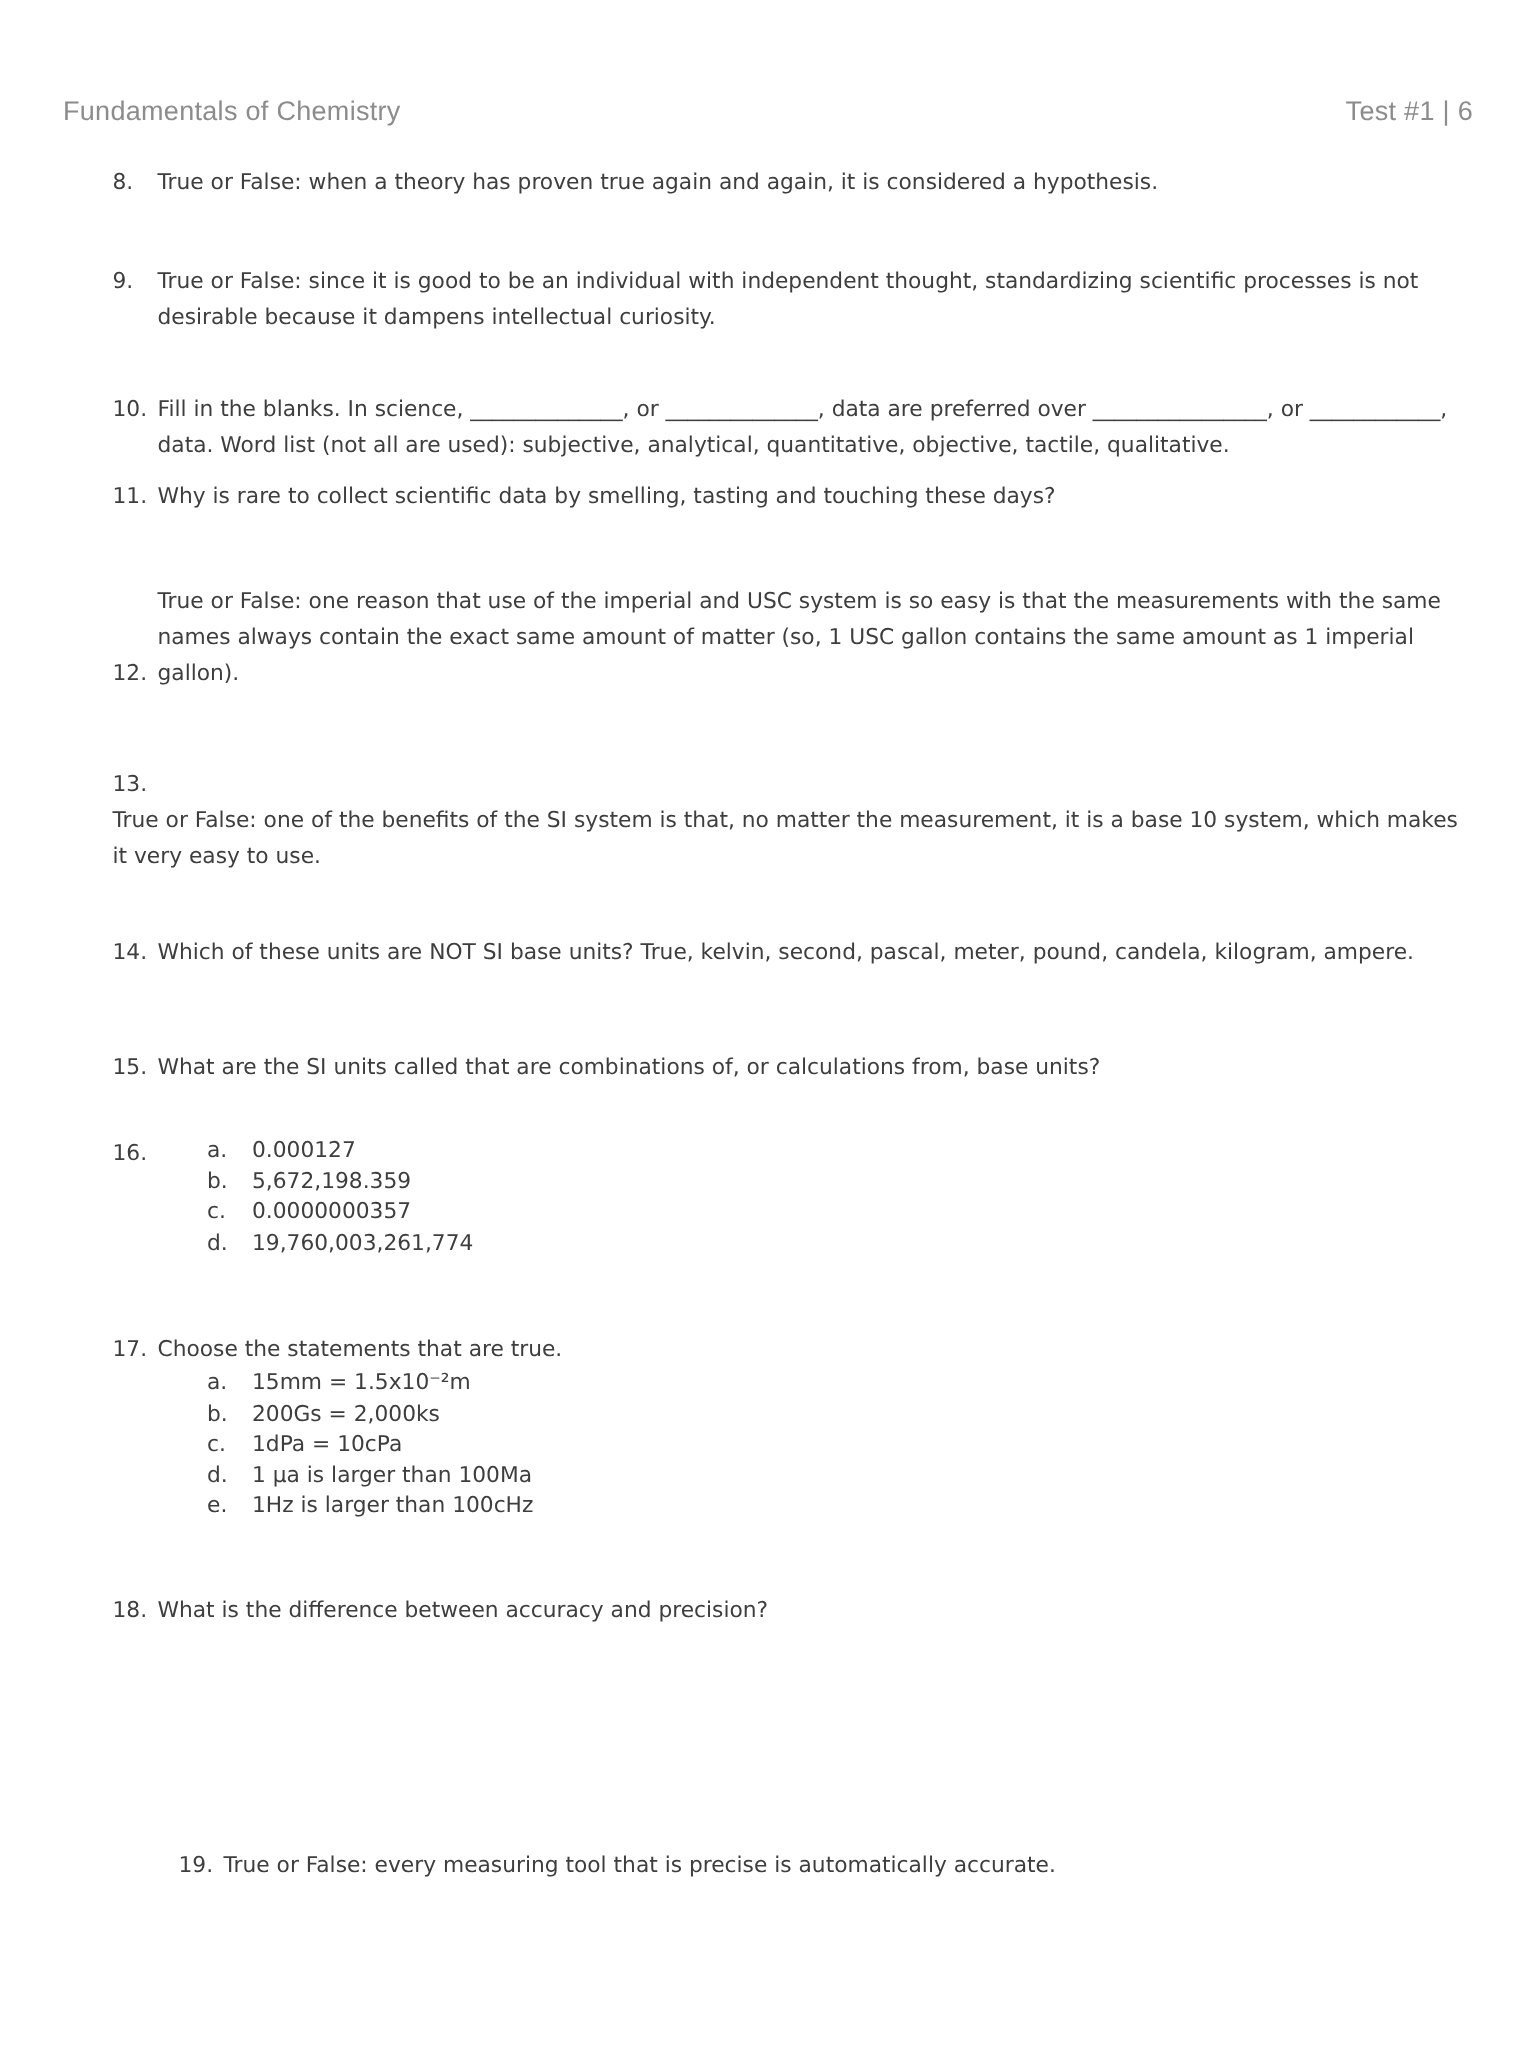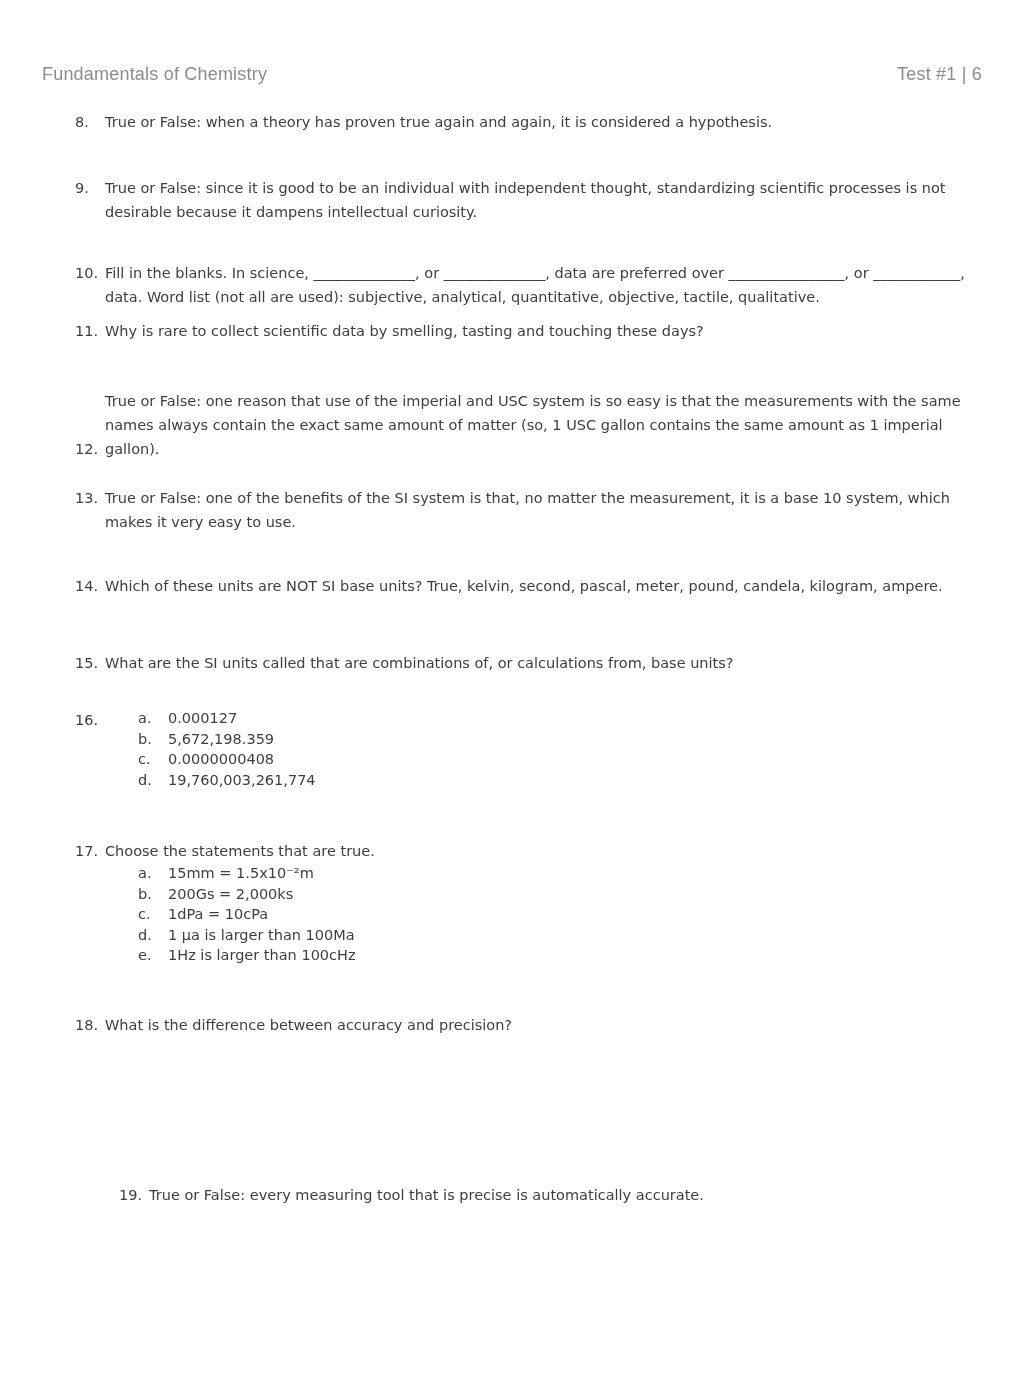--- a/index.html
+++ b/index.html
@@ -57,21 +57,21 @@
   }
   .sublabel {
     width: 30px;
     flex-shrink: 0;
   }
   .q8  { margin-top: 26px; }
   .q9  { margin-top: 42px; }
   .q10 { margin-top: 37px; }
   .q11 { margin-top: 10px; }
   .q12 { margin-top: 46px; align-items: flex-end; }
-  .q13 { margin-top: 25px; }
+  .q13 { margin-top: 50px; flex-direction: column; }
   .q14 { margin-top: 40px; }
   .q15 { margin-top: 53px; }
   .q16 { margin-top: 33px; }
   .q17 { margin-top: 49px; }
   .q18 { margin-top: 47px; }
   .q19 { margin-top: 146px; margin-left: 44px; }
 </style>
 </head>
 <body>
 
@@ -147,21 +147,21 @@
           <div class="subitem">
             <span class="sublabel">a.</span>
             <span>0.000127</span>
           </div>
           <div class="subitem">
             <span class="sublabel">b.</span>
             <span>5,672,198.359</span>
           </div>
           <div class="subitem">
             <span class="sublabel">c.</span>
-            <span>0.0000000408</span>
+            <span>0.0000000357</span>
           </div>
           <div class="subitem">
             <span class="sublabel">d.</span>
             <span>19,760,003,261,774</span>
           </div>
         </div>
       </div>
     </div>
 
     <div class="q q17">

